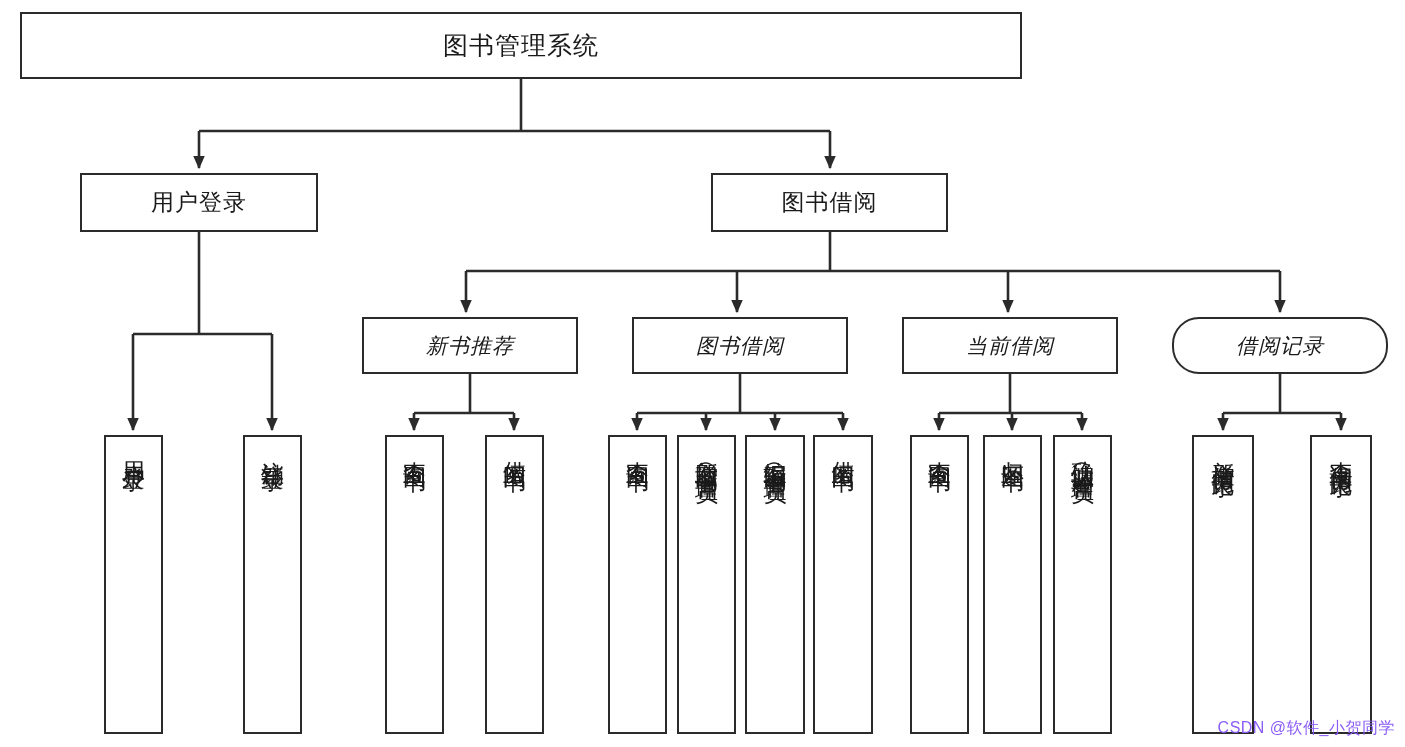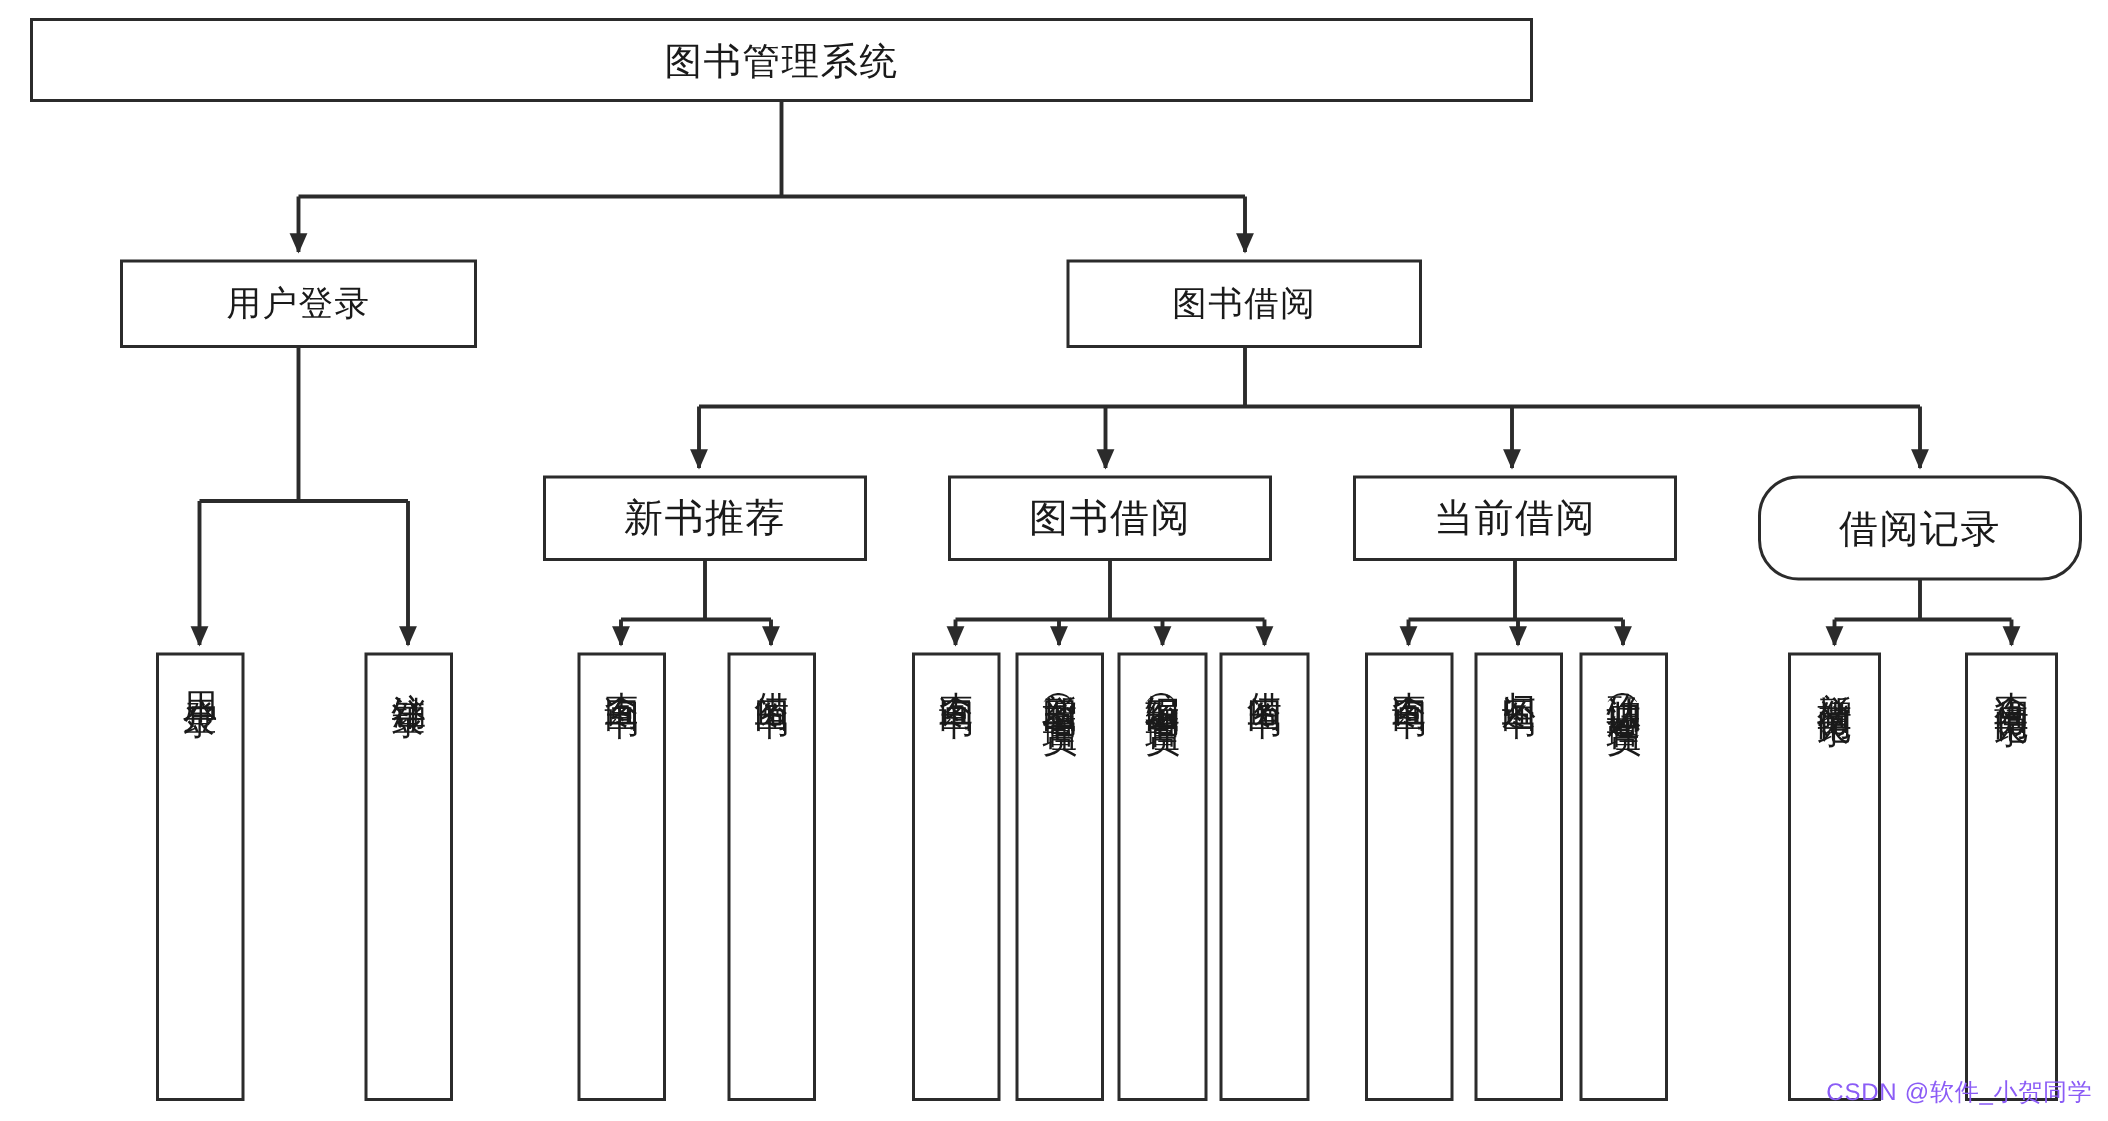--- a/index.html
+++ b/index.html
@@ -31,21 +31,21 @@
     box-sizing: border-box;
     background: #ffffff;
     border: 2.5px solid #2b2b2b;
     display: flex;
     align-items: center;
     justify-content: center;
     color: #1a1a1a;
   }
   .node.level1 { font-size: 25px; }
   .node.level2 { font-size: 23px; }
-  .node.level3 { font-size: 26px; }
+  .node.level3 { font-size: 21px; font-style: italic; }
   .node.leaf {
     font-size: 23px;
     align-items: flex-start;
     justify-content: center;
     padding-top: 6px;
   }
   .vtext {
     writing-mode: vertical-rl;
     text-orientation: upright;
     letter-spacing: 3px;
@@ -115,41 +115,41 @@
       <path d="M 1012 413 L 1012 430" marker-end="url(#arrow)"></path>
       <path d="M 1082 413 L 1082 430" marker-end="url(#arrow)"></path>
 
       <path d="M 1280 374 L 1280 413"></path>
       <path d="M 1223 413 L 1341 413"></path>
       <path d="M 1223 413 L 1223 430" marker-end="url(#arrow)"></path>
       <path d="M 1341 413 L 1341 430" marker-end="url(#arrow)"></path>
     </g>
   </svg>
 
-  <div class="node level1" style="left:20px; top:12px; width:1002px; height:56px;">
+  <div class="node level1" style="left:20px; top:12px; width:1002px; height:67px;">
     <span class="htext">图书管理系统</span>
   </div>
 
   <div class="node level2" style="left:80px; top:173px; width:238px; height:59px;">
     <span class="htext">用户登录</span>
   </div>
   <div class="node level2" style="left:711px; top:173px; width:237px; height:59px;">
     <span class="htext">图书借阅</span>
   </div>
 
   <div class="node level3" style="left:362px; top:317px; width:216px; height:57px;">
     <span class="htext">新书推荐</span>
   </div>
   <div class="node level3" style="left:632px; top:317px; width:216px; height:57px;">
     <span class="htext">图书借阅</span>
   </div>
   <div class="node level3" style="left:902px; top:317px; width:216px; height:57px;">
     <span class="htext">当前借阅</span>
   </div>
-  <div class="node level3" style="left:1172px; top:317px; width:216px; height:70px;border-radius:27px;">
+  <div class="node level3" style="left:1172px; top:317px; width:216px; height:57px;border-radius:27px;">
     <span class="htext">借阅记录</span>
   </div>
 
   <div class="node leaf" style="left:104px; top:435px; width:59px; height:299px;">
     <span class="vtext">用户登录</span>
   </div>
   <div class="node leaf" style="left:243px; top:435px; width:59px; height:299px;">
     <span class="vtext">注销登录</span>
   </div>
 

